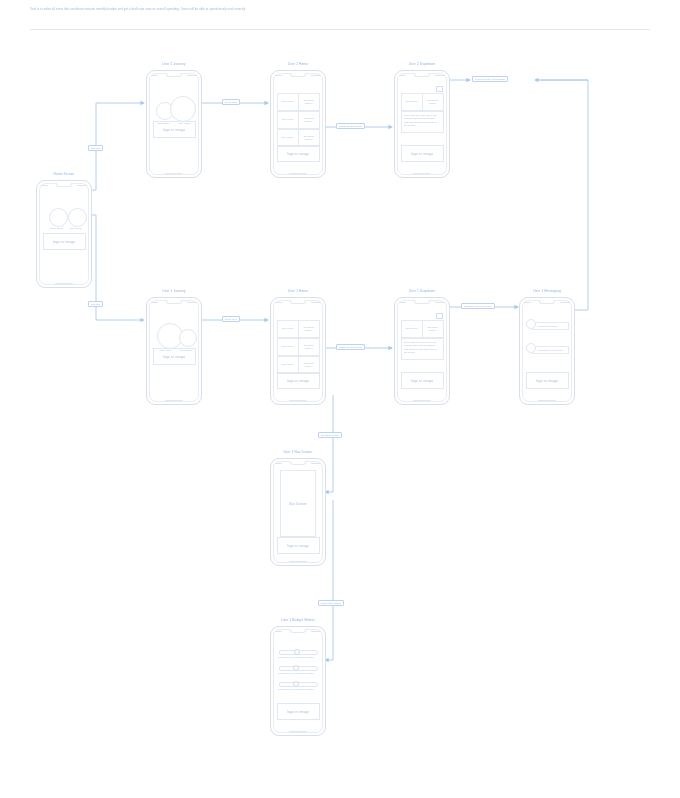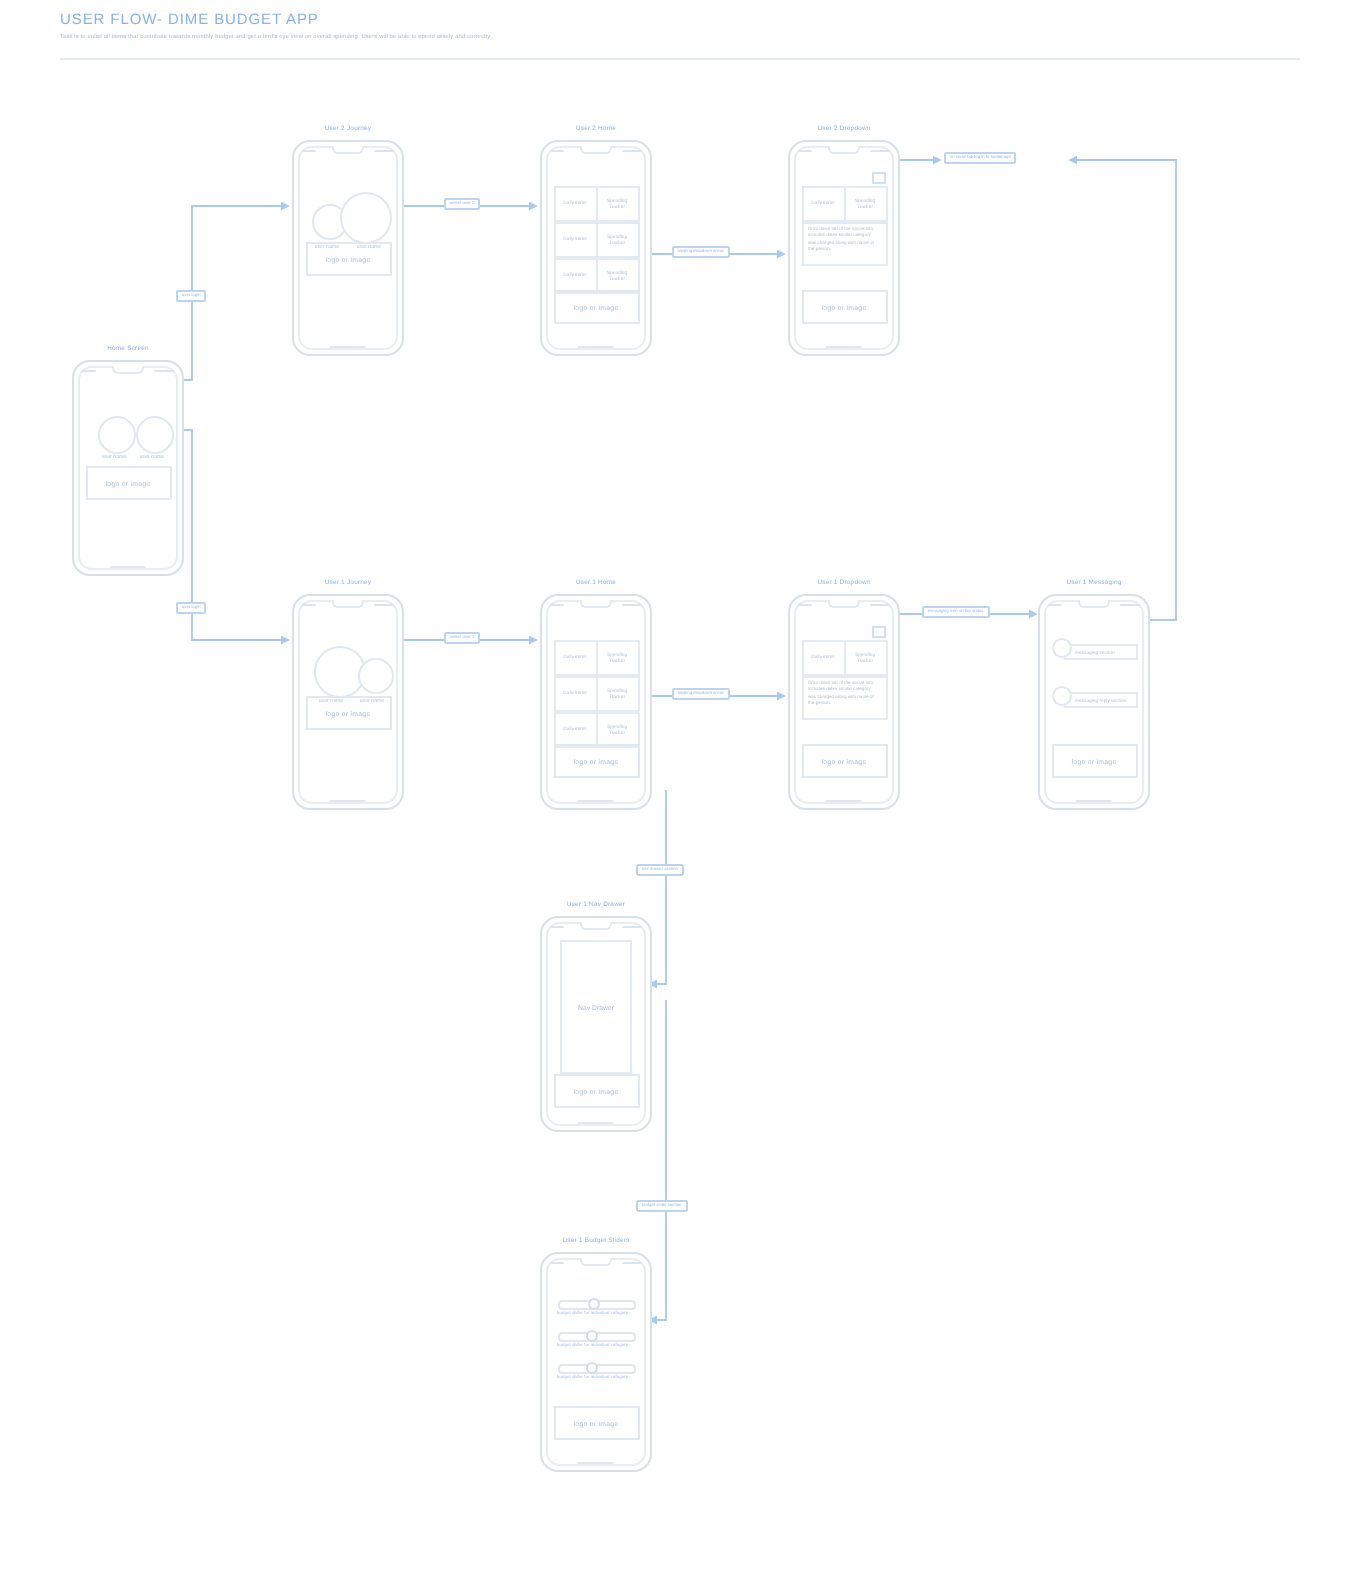--- a/index.html
+++ b/index.html
@@ -71,21 +71,20 @@
 
   
   .wlabel{position:absolute;border:.5px solid #bcd4f2;background:#fff;
         font-size:2.1px;color:#8fb4e8;padding:1px 2px;white-space:nowrap;
         border-radius:1px;letter-spacing:.03px;line-height:1;}
 </style>
 </head>
 <body>
 
 <div id="header">
-  <div class="title">USER FLOW- DIME BUDGET APP</div>
   <div class="subtitle">Task is to enlist all items that contribute towards monthly budget and get a bird's eye view on overall spending. Users will be able to spend wisely and correctly</div>
   <div class="rule"></div>
 </div>
 
 <svg id="wires" viewBox="0 0 680 798">
   <defs>
     <marker id="ah" markerWidth="5" markerHeight="5" refX="4" refY="2.5" orient="auto">
       <path d="M0,0 L5,2.5 L0,5 z" fill="#a9c8f0"></path>
     </marker>
   </defs>

